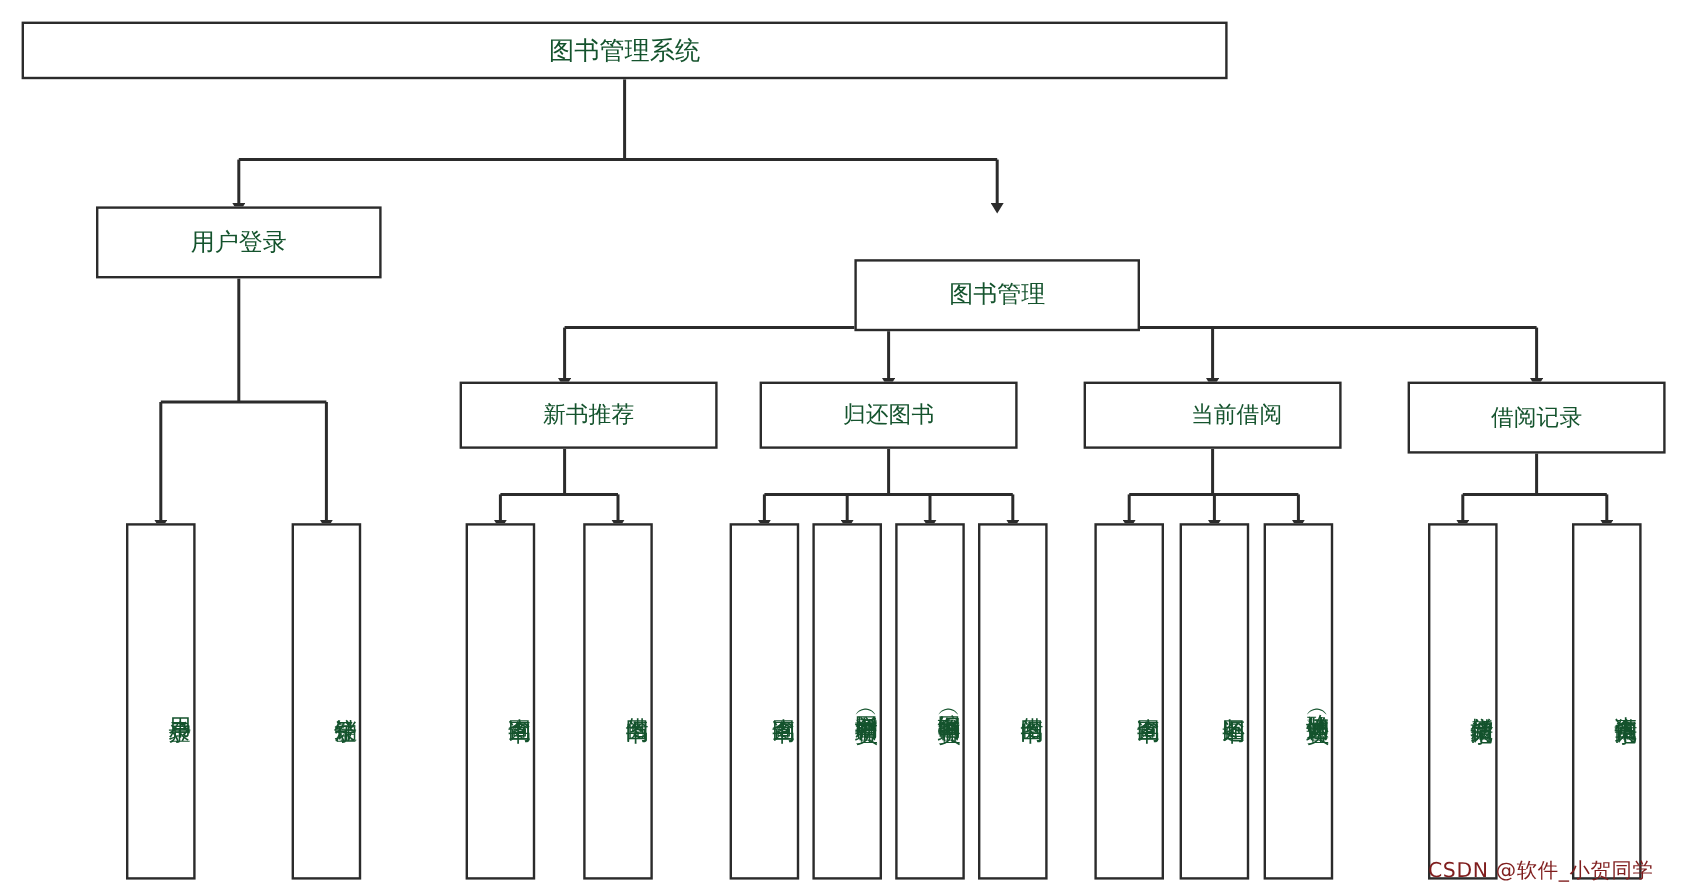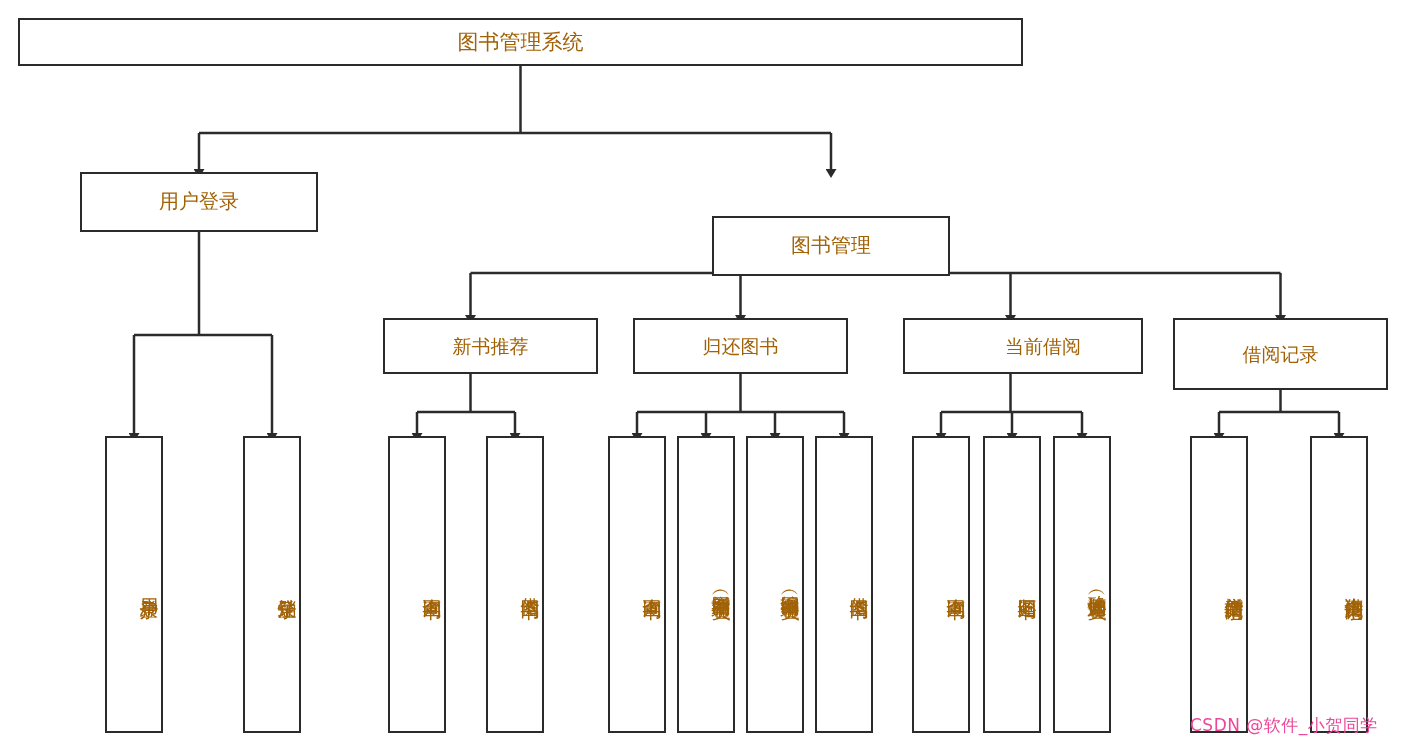--- a/index.html
+++ b/index.html
@@ -27,21 +27,21 @@
     pointer-events: none;
   }
   .node {
     position: absolute;
     box-sizing: border-box;
     border: 2px solid #2b2b2b;
     background: #ffffff;
     display: flex;
     align-items: center;
     justify-content: center;
-    color: #a16207;
+    color: #14532d;
     text-align: center;
     line-height: 1.18;
   }
   .node.level-0 {
     font-size: 21px;
   }
   .node.level-1 {
     font-size: 20px;
   }
   .node.level-2 {
@@ -52,21 +52,21 @@
     writing-mode: vertical-rl;
     text-orientation: upright;
     padding: 8px 0 8px 0;
     align-items: flex-start;
     justify-content: center;
     letter-spacing: 1px;
   }
   .watermark {
     position: absolute;
     font-size: 17px;
-    color: #ec4899;
+    color: #7f1d1d;
     white-space: nowrap;
     letter-spacing: 0.5px;
   }
 </style>
 </head>
 <body>
 
 <div id="diagram-root">
 
   <svg id="edge-layer" viewBox="0 0 1405 747" width="1405" height="747" xmlns="http://www.w3.org/2000/svg">
@@ -121,24 +121,24 @@
       </div>
       <div class="node level-1" style="left: 712px; top: 172px; width: 238px; height: 60px; margin-top: 44px;">
         <span>图书管理</span>
       </div>
       <div class="node level-2" style="left: 363px; top: 318px; width: 215px; height: 56px; margin-left: 20px;">
         <span>新书推荐</span>
       </div>
       <div class="node level-2" style="left: 633px; top: 318px; width: 215px; height: 56px;">
         <span>归还图书</span>
       </div>
-      <div class="node level-2" style="left: 903px; top: 318px; width: 240px; height: 56px; padding-left: 40px;">
+      <div class="node level-2" style="left: 903px; top: 318px; width: 215px; height: 56px; padding-left: 40px;">
         <span>当前借阅</span>
       </div>
-      <div class="node level-2" style="left: 1173px; top: 318px; width: 215px; height: 72px;">
+      <div class="node level-2" style="left: 1173px; top: 318px; width: 215px; height: 60px;">
         <span>借阅记录</span>
       </div>
       <div class="node level-3 leaf" style="left: 105px; top: 436px; width: 58px; height: 297px;">
         <span>用户登录</span>
       </div>
       <div class="node level-3 leaf" style="left: 243px; top: 436px; width: 58px; height: 297px;">
         <span>注销登录</span>
       </div>
       <div class="node level-3 leaf" style="left: 388px; top: 436px; width: 58px; height: 297px;">
         <span>查询图书</span>

